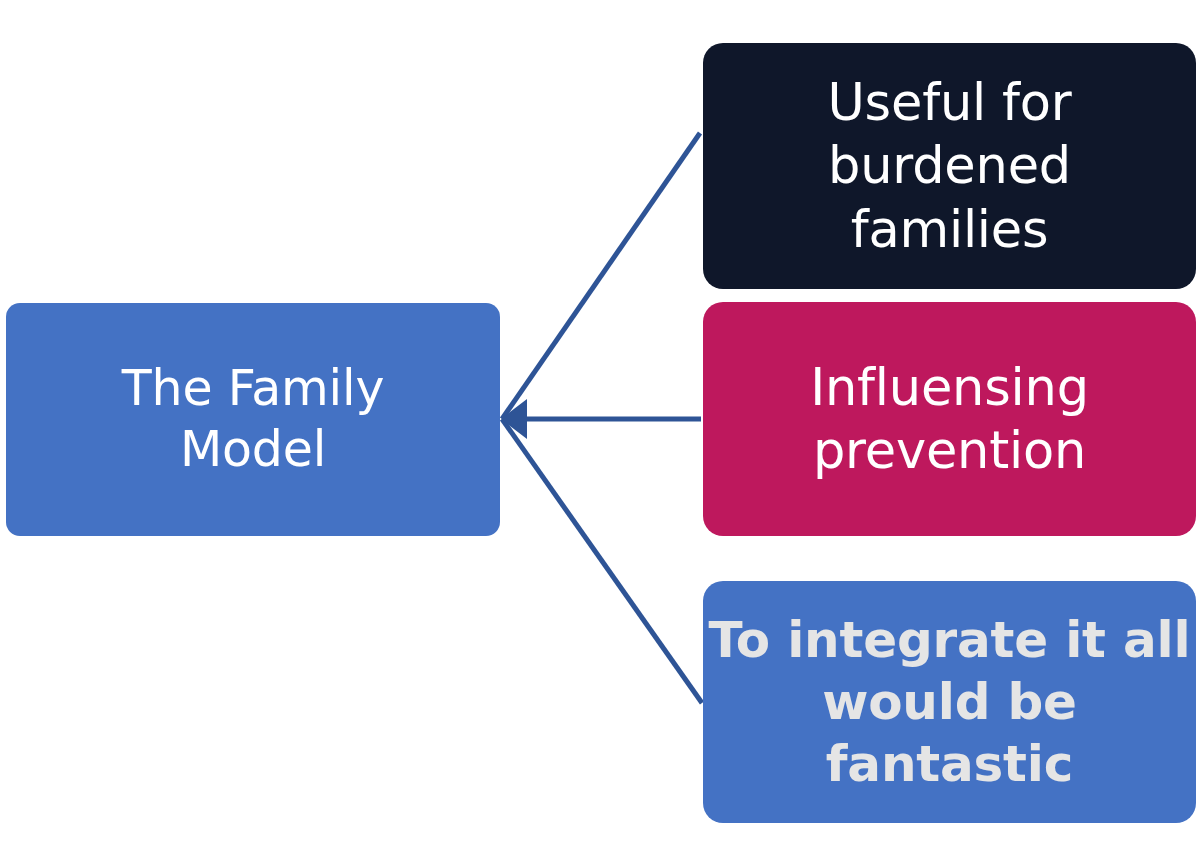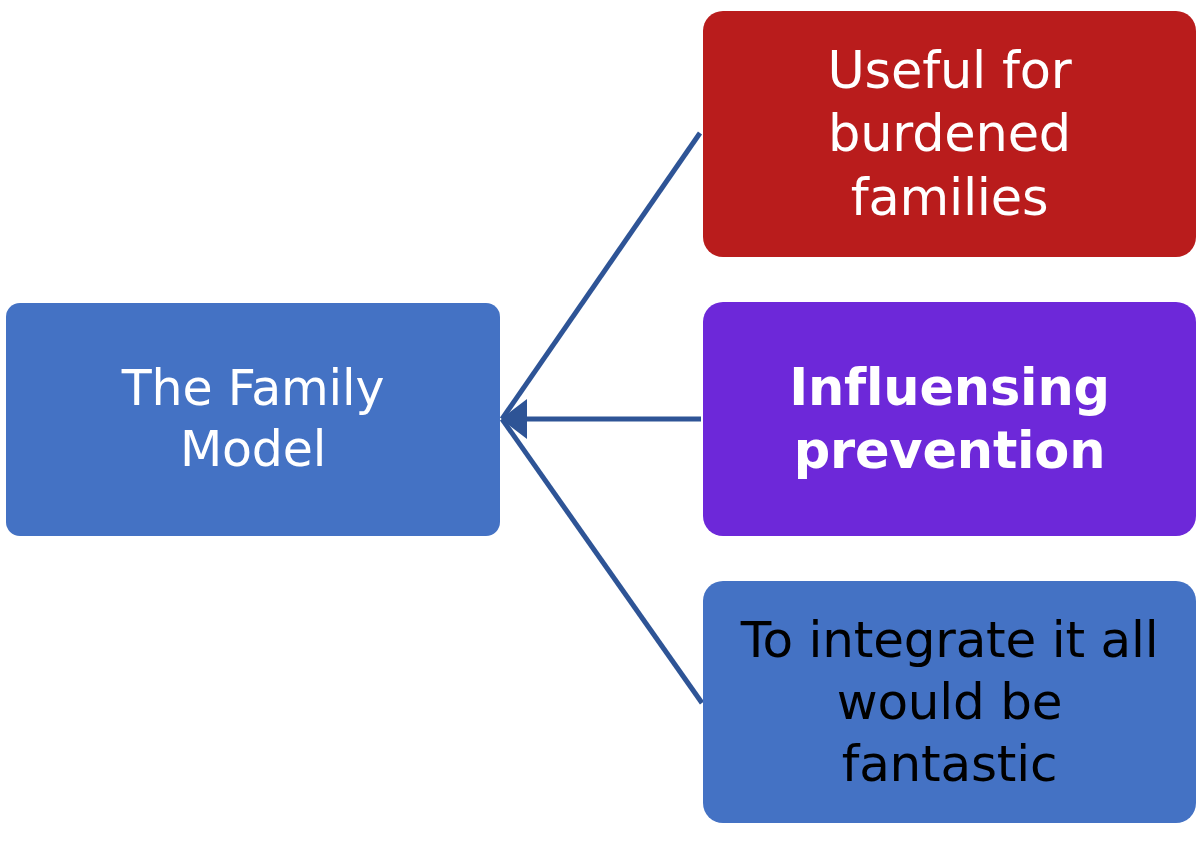--- a/index.html
+++ b/index.html
@@ -86,24 +86,24 @@
     <line x1="502" y1="419" x2="701" y2="419" stroke="#2E5496" stroke-width="5" stroke-linecap="butt"></line>
 
     <line x1="502" y1="419" x2="702" y2="703" stroke="#2E5496" stroke-width="5" stroke-linecap="butt"></line>
 
     <polygon points="501,419 527,399 527,439" fill="#2E5496"></polygon>
   </svg>
 
   <div class="node-box" id="node-root" style="background: rgb(68, 114, 196); color: rgb(255, 255, 255); border-radius: 14px;">The Family
 Model</div>
 
-  <div class="node-box" id="node-branch-0" style="background: #b91c1c; color: rgb(255, 255, 255);">Useful for
+  <div class="node-box" id="node-branch-0" style="background: #0f172a; color: rgb(255, 255, 255); margin-top: 32px;">Useful for
 burdened
 families</div>
 
-  <div class="node-box" id="node-branch-1" style="background: #6d28d9; color: rgb(255, 255, 255); font-weight: bold;">Influensing
+  <div class="node-box" id="node-branch-1" style="background: #be185d; color: rgb(255, 255, 255);">Influensing
 prevention</div>
 
-  <div class="node-box" id="node-branch-2" style="background: rgb(68, 114, 196); color: #000000;">To integrate it all
+  <div class="node-box" id="node-branch-2" style="background: rgb(68, 114, 196); color: #e5e5e5; font-weight: bold;">To integrate it all
 would be
 fantastic</div>
 
 </div>
 
 </body></html>

